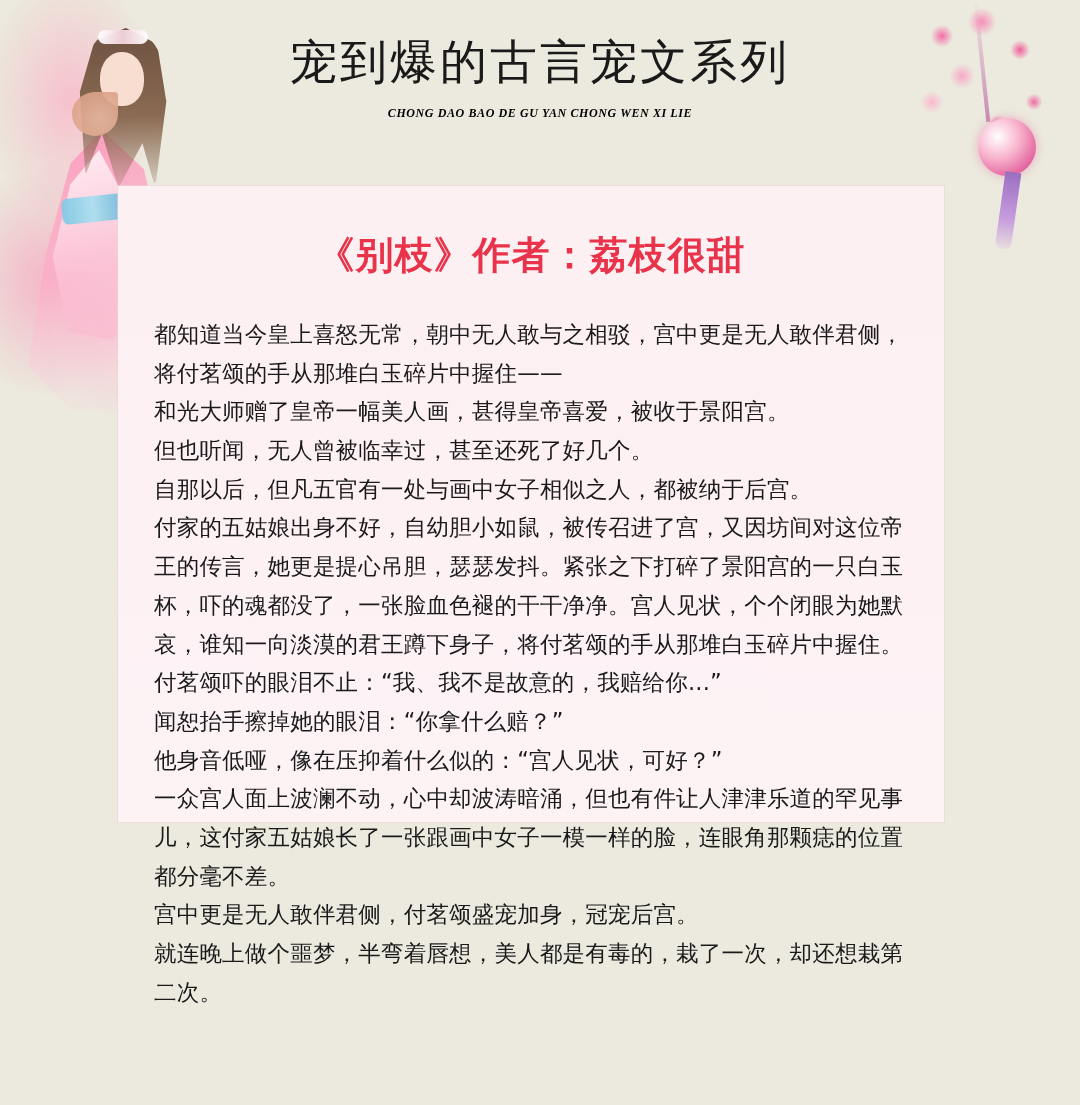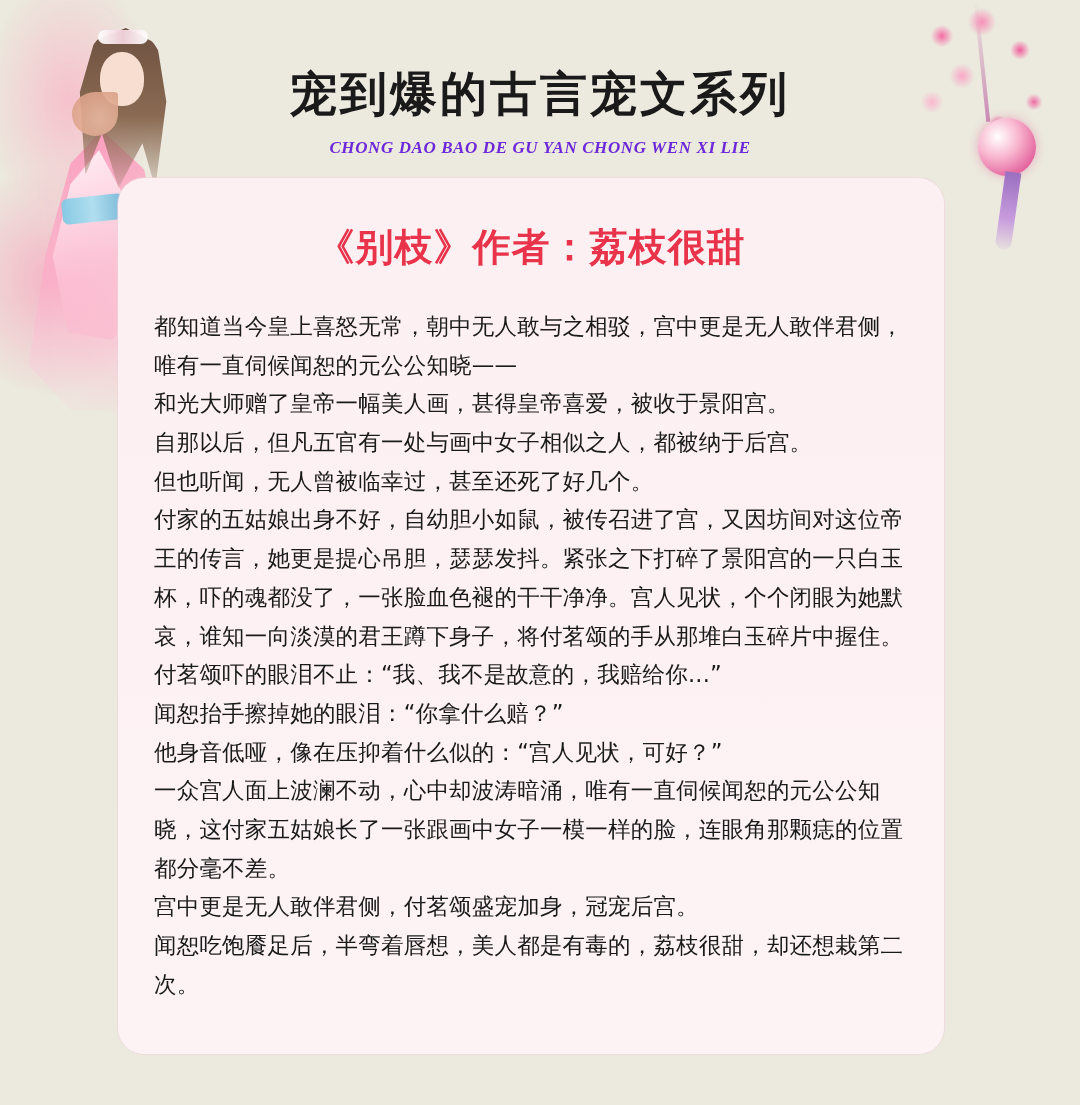--- a/index.html
+++ b/index.html
@@ -163,48 +163,46 @@
   .header {
     position: absolute;
     left: 0;
     right: 0;
     top: 34px;
     text-align: center;
     z-index: 3;
   }
   .header .title-cn {
     font-family: "DejaVu Serif", "Liberation Serif", serif;
-    font-weight: bold;
+    font-weight: normal;
     font-size: 47px;
     letter-spacing: 3px;
     color: #1a1a1a;
     line-height: 1.2;
-    margin-top: 32px;
   }
   .header .title-py {
     margin-top: 16px;
     font-family: "Liberation Serif", serif;
     font-style: italic;
     font-weight: bold;
-    font-size: 17px;
+    font-size: 12px;
     letter-spacing: 0.6px;
-    color: #6d28d9;
+    color: #000000;
   }
 
   
   .card {
     position: absolute;
     left: 118px;
-    top: 178px;
+    top: 186px;
     width: 826px;
-    height: 876px;
+    height: 636px;
     background: linear-gradient(180deg, #fdf0f3 0%, #fdf1f4 55%, #fdf3f5 100%);
     box-shadow: 0 0 0 1px rgba(240,210,220,0.6);
     z-index: 2;
-    border-radius: 26px;
   }
   .card .book-title {
     margin: 44px 0 0 0;
     text-align: center;
     font-family: "DejaVu Serif", "Liberation Serif", serif;
     font-weight: bold;
     font-size: 38px;
     color: #e8334a;
     letter-spacing: 1px;
   }
@@ -243,25 +241,25 @@
 </div>
 
 <div class="header">
   <div class="title-cn">宠到爆的古言宠文系列</div>
   <div class="title-py">CHONG  DAO BAO DE GU YAN CHONG WEN XI LIE</div>
 </div>
 
 <div class="card">
   <div class="book-title">《别枝》作者：荔枝很甜</div>
   <div class="body">
-    <p>都知道当今皇上喜怒无常，朝中无人敢与之相驳，宫中更是无人敢伴君侧，唯有一直伺候闻恕的元公公知晓——</p>
+    <p>都知道当今皇上喜怒无常，朝中无人敢与之相驳，宫中更是无人敢伴君侧，将付茗颂的手从那堆白玉碎片中握住——</p>
     <p>和光大师赠了皇帝一幅美人画，甚得皇帝喜爱，被收于景阳宫。</p>
+    <p>但也听闻，无人曾被临幸过，甚至还死了好几个。</p>
     <p>自那以后，但凡五官有一处与画中女子相似之人，都被纳于后宫。</p>
-    <p>但也听闻，无人曾被临幸过，甚至还死了好几个。</p>
     <p>付家的五姑娘出身不好，自幼胆小如鼠，被传召进了宫，又因坊间对这位帝王的传言，她更是提心吊胆，瑟瑟发抖。紧张之下打碎了景阳宫的一只白玉杯，吓的魂都没了，一张脸血色褪的干干净净。宫人见状，个个闭眼为她默哀，谁知一向淡漠的君王蹲下身子，将付茗颂的手从那堆白玉碎片中握住。</p>
     <p>付茗颂吓的眼泪不止：“我、我不是故意的，我赔给你...”</p>
     <p>闻恕抬手擦掉她的眼泪：“你拿什么赔？”</p>
     <p>他身音低哑，像在压抑着什么似的：“宫人见状，可好？”</p>
-    <p>一众宫人面上波澜不动，心中却波涛暗涌，唯有一直伺候闻恕的元公公知晓，这付家五姑娘长了一张跟画中女子一模一样的脸，连眼角那颗痣的位置都分毫不差。</p>
+    <p>一众宫人面上波澜不动，心中却波涛暗涌，但也有件让人津津乐道的罕见事儿，这付家五姑娘长了一张跟画中女子一模一样的脸，连眼角那颗痣的位置都分毫不差。</p>
     <p>宫中更是无人敢伴君侧，付茗颂盛宠加身，冠宠后宫。</p>
-    <p>闻恕吃饱餍足后，半弯着唇想，美人都是有毒的，荔枝很甜，却还想栽第二次。</p>
+    <p>就连晚上做个噩梦，半弯着唇想，美人都是有毒的，栽了一次，却还想栽第二次。</p>
   </div>
 </div>
 
 </body></html>

